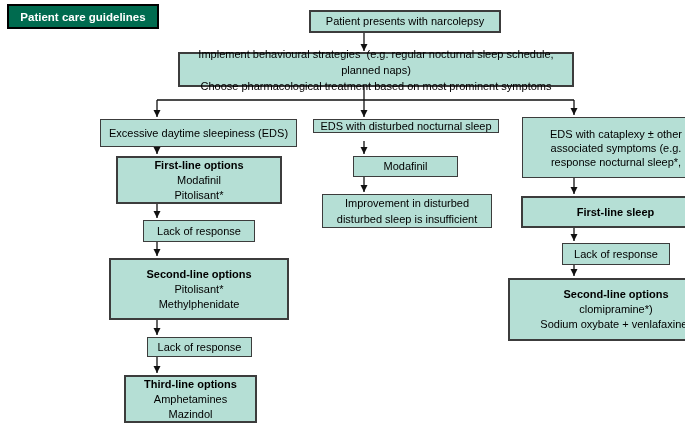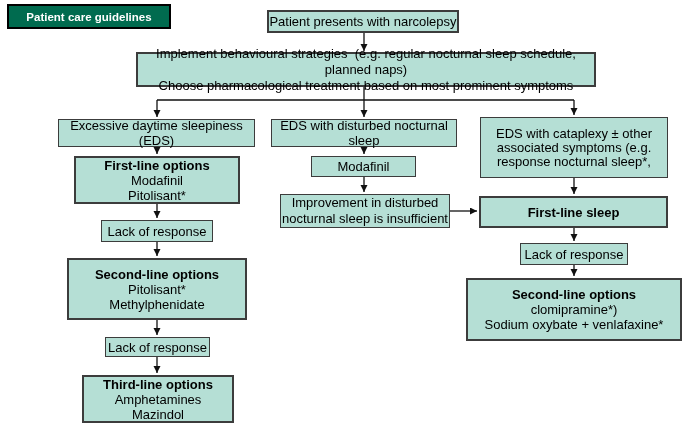--- a/index.html
+++ b/index.html
@@ -12,30 +12,30 @@
   }
   html,body{margin:0;padding:0;background:var(--page-bg);}
   #canvas{
     position:relative;width:685px;height:424px;background:var(--page-bg);
     font-family:"Liberation Sans",sans-serif;color:#000;overflow:hidden;
   }
   #connectors{position:absolute;left:0;top:0;width:685px;height:424px;pointer-events:none;}
   #connectors line, #connectors path.track{stroke:var(--arrow);stroke-width:1.3;fill:none;}
   #connectors marker path{fill:var(--arrow);stroke:none;}
   .badge{
-    position:absolute;left:7px;top:4px;width:164px;height:25px;
+    position:absolute;left:7px;top:4px;width:152px;height:25px;
     background:var(--badge-bg);border:2px solid #000;box-sizing:border-box;
     display:flex;align-items:center;justify-content:center;
     color:var(--badge-text);font-weight:bold;font-size:11.5px;
   }
   .node{
     position:absolute;box-sizing:border-box;background:var(--node-fill);
     border:1px solid var(--node-border);
     display:flex;flex-direction:column;align-items:center;justify-content:center;
-    text-align:center;font-size:13px;line-height:15px;
+    text-align:center;font-size:11px;line-height:15px;margin-left:42px;
   }
   .node.thick{border-width:2px;}
   .node .t{font-weight:bold;white-space:pre-wrap;text-align:center;}
   .node .l{white-space:pre-wrap;}
   .node.tight{line-height:14px;}
   .node.wide{line-height:16px;}
 </style>
 </head>
 <body>
 
@@ -66,21 +66,21 @@
     <line x1="574" y1="228" x2="574" y2="241" marker-end="url(#ah)"></line>
     <line x1="574" y1="265" x2="574" y2="276" marker-end="url(#ah)"></line>
   </svg>
 
   <div class="badge">Patient care guidelines</div>
 
   <div class="node thick" style="left:267px;top:10px;width:192px;height:23px;">
     <div class="l">Patient presents with narcolepsy</div>
   </div>
 
-  <div class="node thick wide" style="left:136px;top:52px;width:460px;height:35px;">
+  <div class="node thick wide" style="left:136px;top:52px;width:396px;height:35px;">
     <div class="l">Implement behavioural strategies  (e.g. regular nocturnal sleep schedule, planned naps)</div>
     <div class="l">Choose pharmacological treatment based on most prominent symptoms</div>
   </div>
 
   <div class="node" style="left:58px;top:119px;width:197px;height:28px;">
     <div class="l">Excessive daytime sleepiness (EDS)</div>
   </div>
 
   <div class="node thick" style="left:74px;top:156px;width:166px;height:48px;">
     <div class="t">First-line options</div>
@@ -95,37 +95,37 @@
   <div class="node thick" style="left:67px;top:258px;width:180px;height:62px;">
     <div class="t">Second-line options</div>
     <div class="l">Pitolisant*</div>
     <div class="l">Methylphenidate</div>
   </div>
 
   <div class="node" style="left:105px;top:337px;width:105px;height:20px;">
     <div class="l">Lack of response</div>
   </div>
 
-  <div class="node thick" style="left:82px;top:375px;width:152px;height:48px;">
+  <div class="node thick" style="left:82px;top:375px;width:133px;height:48px;">
     <div class="t">Third-line options</div>
     <div class="l">Amphetamines</div>
     <div class="l">Mazindol</div>
   </div>
 
-  <div class="node" style="left:271px;top:119px;width:186px;height:28px;">
+  <div class="node" style="left:271px;top:119px;width:186px;height:14px;">
     <div class="l">EDS with disturbed nocturnal sleep</div>
   </div>
 
   <div class="node" style="left:311px;top:156px;width:105px;height:21px;">
     <div class="l">Modafinil</div>
   </div>
 
   <div class="node wide" style="left:280px;top:194px;width:170px;height:34px;">
     <div class="l">Improvement in disturbed</div>
-    <div class="l">nocturnal sleep is insufficient</div>
+    <div class="l">disturbed sleep is insufficient</div>
   </div>
 
   <div class="node tight" style="left:480px;top:117px;width:188px;height:61px;text-align:right;">
     <div class="l">EDS with cataplexy ± other</div>
     <div class="l">associated symptoms (e.g.</div>
     <div class="l">response nocturnal sleep*,</div>
   </div>
 
   <div class="node thick" style="left:479px;top:196px;width:189px;height:32px;">
     <div class="t">First-line sleep</div>

